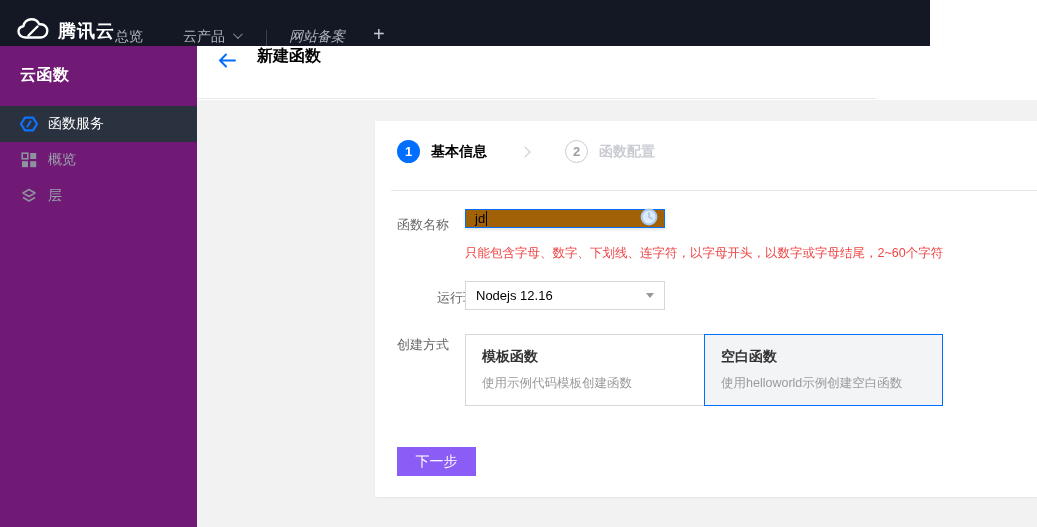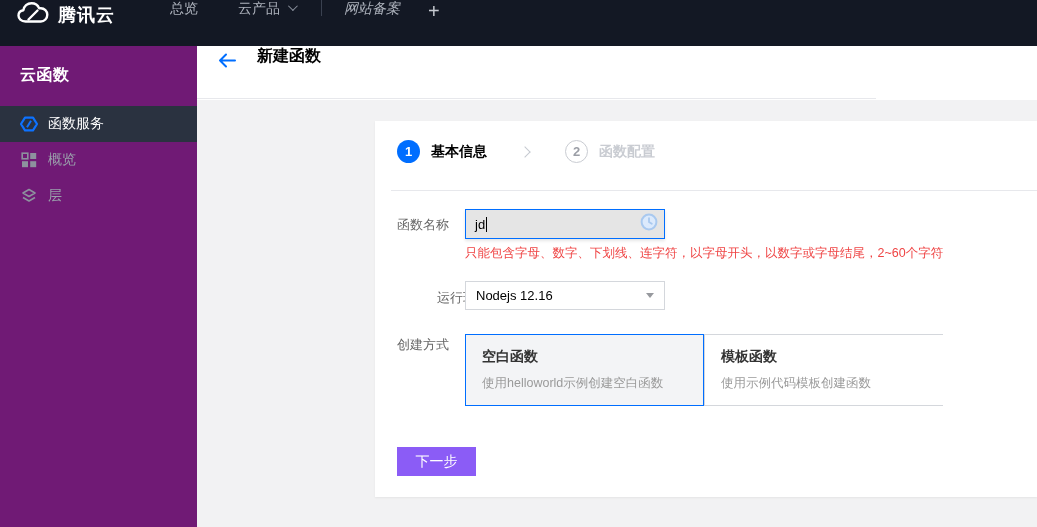--- a/index.html
+++ b/index.html
@@ -1,24 +1,24 @@
 <!DOCTYPE html>
 <html><head>
 <meta charset="utf-8">
 <style>
   * { margin:0; padding:0; box-sizing:border-box; }
   html,body { width:1037px; height:527px; }
   body { font-family:"Liberation Sans","DejaVu Sans",sans-serif; background:#fff; position:relative; overflow:hidden; }
 
   
-  #topbar { position:absolute; left:0; top:0; width:1037px; height:46px; background:#131824; display:flex; align-items:flex-start; }
+  #topbar { position:absolute; left:0; top:0; width:930px; height:46px; background:#131824; display:flex; align-items:flex-end; }
   .brand { display:flex; align-items:center; margin-left:16px; cursor:pointer; }
   .brand-name { color:#fff; font-size:18px; font-weight:bold; margin-left:8px; letter-spacing:1px; }
   .tb-item { color:#aeb3bd; font-size:14px; cursor:pointer; display:flex; align-items:center; }
-  .tb-overview { margin-left:55px; }
+  .tb-overview { }
   .tb-products { margin-left:40px; }
   .chev-down { width:7px; height:7px; border-right:1.5px solid #8a909c; border-bottom:1.5px solid #8a909c; transform:rotate(45deg) translateY(-2px); margin-left:8px; margin-top:-3px; }
   .tb-divider { width:1px; height:16px; background:#3a4150; margin-left:26px; }
   .tb-beian { margin-left:22px;font-style:italic; }
   .tb-plus { color:#c6cad1; font-size:20px; margin-left:28px; font-weight:400; }
 
   
   #sidebar { position:absolute; left:0; top:46px; width:197px; height:481px; background:#701a75; }
   .sb-title { color:#ffffff; font-size:16px; font-weight:bold; padding:19px 0 0 20px; letter-spacing:.5px; }
   .sb-menu { position:absolute; left:0; top:60px; width:197px; }
@@ -41,21 +41,21 @@
   .step-circle.active { background:#006eff; color:#fff; }
   .step-circle.pending { background:#fff; border:1px solid #c9ccd2; color:#9b9ea6; }
   .step-label { font-size:14px; font-weight:bold; margin-left:11px; }
   .step-label.active { color:#000; }
   .step-label.pending { color:#c9ccd2; }
   .step-chev { width:8px; height:8px; border-right:1.5px solid #c5c9d0; border-bottom:1.5px solid #c5c9d0; transform:rotate(-45deg); margin:0 36px 0 34px; }
   .steps-divider { position:absolute; left:16px; right:0; top:69px; height:1px; background:#e7e8ec; }
 
   
   .f-label { position:absolute; left:22px; font-size:13px; color:#666; }
-  .input-box { position:absolute; left:90px; top:88px; width:200px; height:30px; background:#e5e5e5; border:1px solid #006eff; box-shadow:0 2px 3px rgba(0,0,0,.10); display:flex; align-items:center; padding:0 6px 0 9px; cursor:text; }
+  .input-box { position:absolute; left:90px; top:88px; width:200px; height:19px; background:#a16207; border:1px solid #006eff; box-shadow:0 2px 3px rgba(0,0,0,.10); display:flex; align-items:center; padding:0 6px 0 9px; cursor:text; }
   .input-text { font-size:13px; color:#000; }
   .caret { width:1px; height:15px; background:#000; margin-left:1px; }
   .input-clock { margin-left:auto; cursor:pointer; }
   .hint { position:absolute; left:90px; top:124px; font-size:12.5px; color:#ef4444; white-space:nowrap; }
 
   .select-box { position:absolute; left:90px; top:160px; width:200px; height:29px; background:#fff; border:1px solid #d4d7dc; display:flex; align-items:center; padding:0 10px; cursor:pointer; }
   .select-value { font-size:13px; color:#000; }
   .select-caret { margin-left:auto; width:0; height:0; border-left:4.5px solid transparent; border-right:4.5px solid transparent; border-top:5.5px solid #97999e; }
 
   .opt-cards { position:absolute; left:90px; top:213px; display:flex; }
@@ -160,25 +160,25 @@
     <div class="hint">只能包含字母、数字、下划线、连字符，以字母开头，以数字或字母结尾，2~60个字符</div>
 
     <div class="f-label" style="top:168px;margin-left:40px;">运行环境</div>
     <div class="select-box">
       <span class="select-value">Nodejs 12.16</span>
       <span class="select-caret"></span>
     </div>
 
     <div class="f-label" style="top:215px;">创建方式</div>
     <div class="opt-cards">
+      <div class="opt-card plain">
+        <div class="opt-title">模板函数</div>
+        <div class="opt-desc">使用示例代码模板创建函数</div>
+      </div>
       <div class="opt-card selected">
         <div class="opt-title">空白函数</div>
         <div class="opt-desc">使用helloworld示例创建空白函数</div>
-      </div>
-      <div class="opt-card plain">
-        <div class="opt-title">模板函数</div>
-        <div class="opt-desc">使用示例代码模板创建函数</div>
       </div>
     </div>
 
     <button class="next-btn">下一步</button>
   </div>
 </div>
 
 </body></html>

